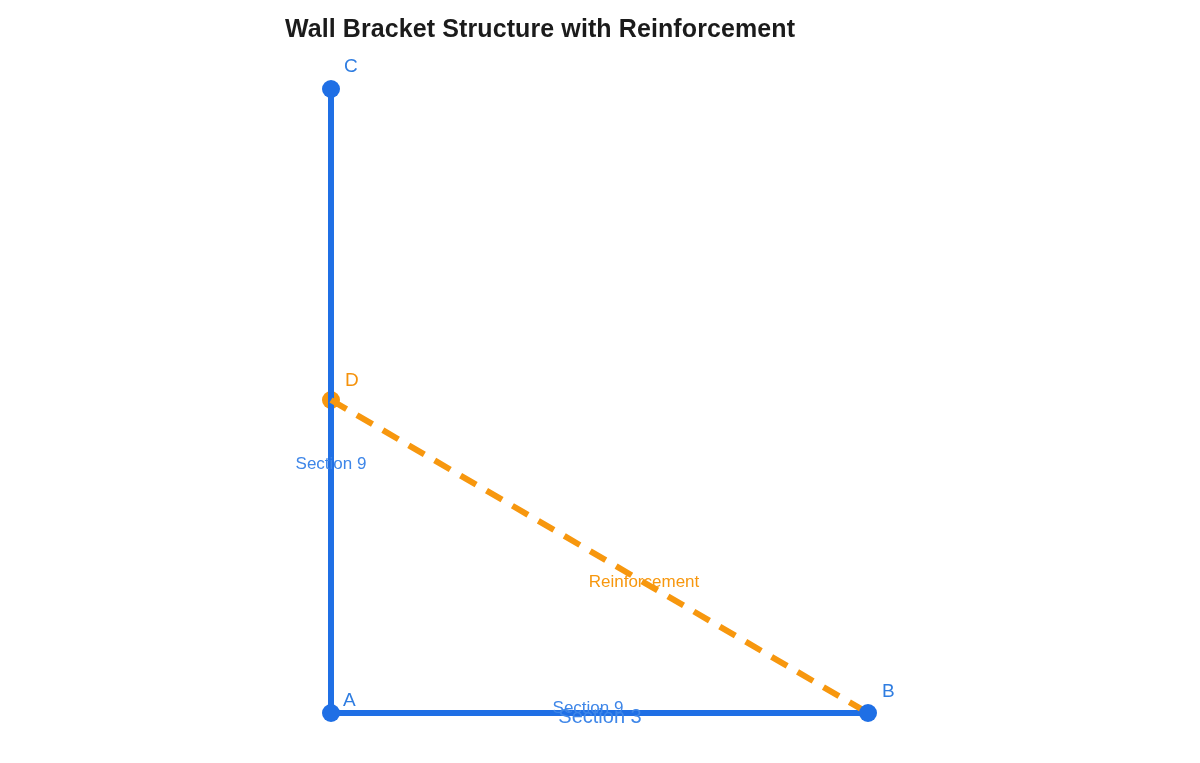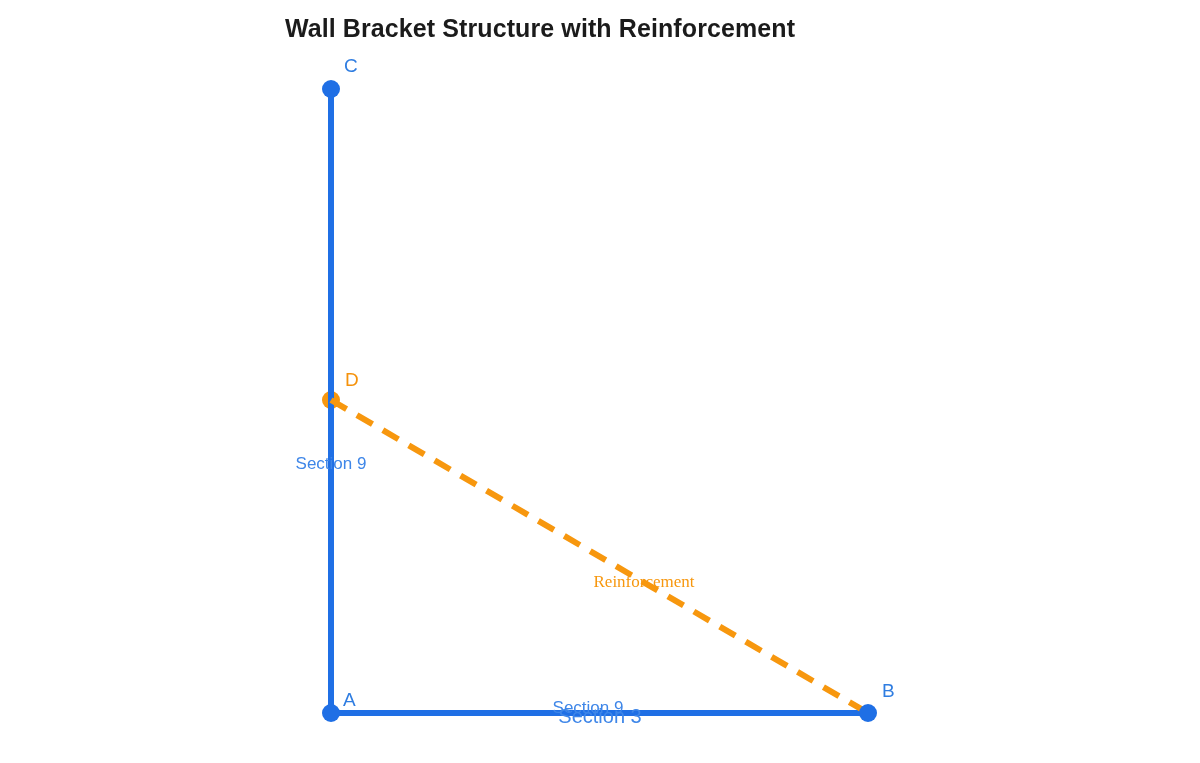--- a/index.html
+++ b/index.html
@@ -63,21 +63,21 @@
     white-space: nowrap;
     line-height: 1;
     transform: translate(-50%, -50%);
   }
   .member-label.blue   { color: #3e86e8; }
   .member-label.orange { color: #f7970e; }
 
   .lbl-section1 { font-size: 17px; }
   .lbl-section3 { font-size: 20px; }
   .lbl-section4 { font-size: 17px; }
-  .lbl-reinforcement { font-size: 17px; font-family: Liberation Serif, serif; }
+  .lbl-reinforcement { font-size: 17px; }
 </style>
 </head>
 <body>
 
 <div id="canvas">
 
   <div id="figure-title">Wall Bracket Structure with Reinforcement</div>
 
   <svg id="diagram-svg" viewBox="0 0 1200 763">
 

